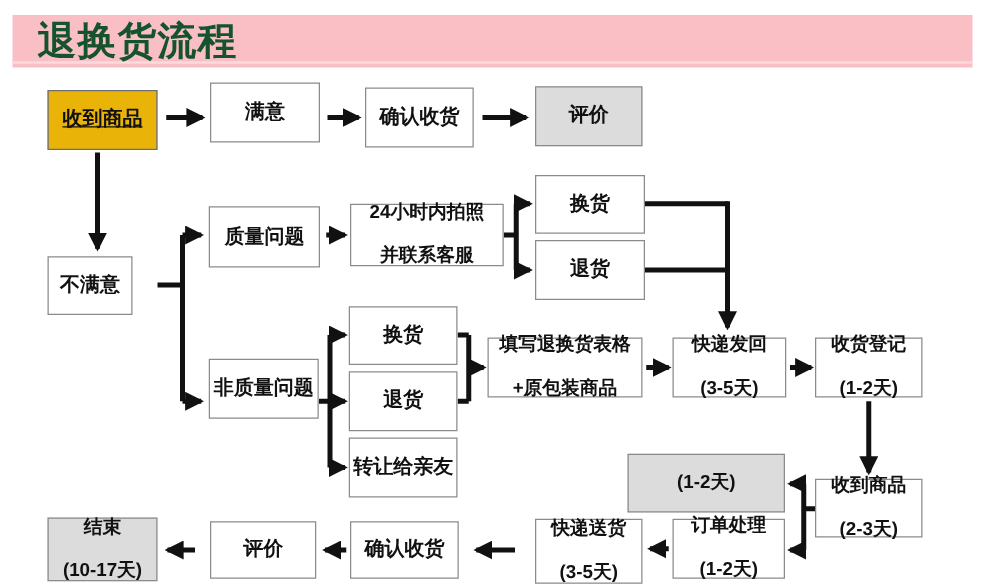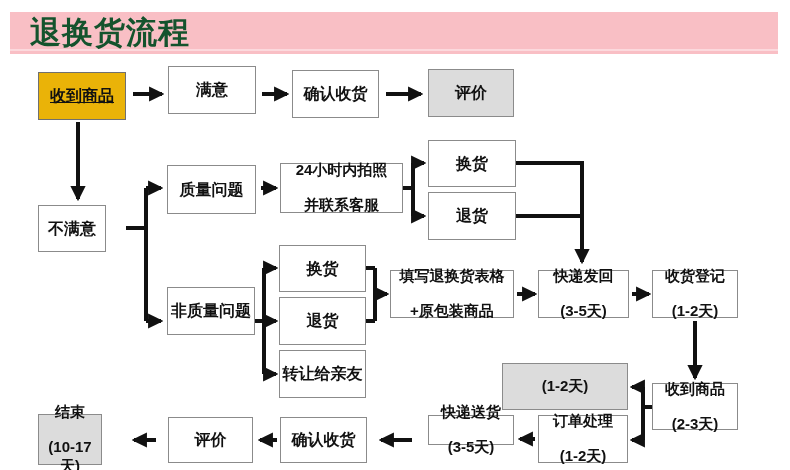--- a/index.html
+++ b/index.html
@@ -149,28 +149,28 @@
     <div>(1-2天)</div>
   </div>
   <div class="node two" style="left:652px;top:383px;width:86px;height:47px">
     <div>收到商品</div>
     <div>(2-3天)</div>
   </div>
   <div class="node two" style="left:538px;top:415px;width:90px;height:48px">
     <div>订单处理</div>
     <div>(1-2天)</div>
   </div>
-  <div class="node two" style="left:428px;top:415px;width:86px;height:30px">
+  <div class="node two" style="left:428px;top:415px;width:86px;height:52px">
     <div>快递送货</div>
     <div>(3-5天)</div>
   </div>
   <div class="node" style="left:280px;top:417px;width:87px;height:46px">
     <div>确认收货</div>
   </div>
   <div class="node" style="left:168px;top:417px;width:85px;height:46px">
     <div>评价</div>
   </div>
-  <div class="node gray two" style="left:38px;top:414px;width:64px;height:51px">
+  <div class="node gray two" style="left:38px;top:414px;width:88px;height:51px">
     <div>结束</div>
     <div>(10-17天)</div>
   </div>
 
 </div>
 
 </body></html>

